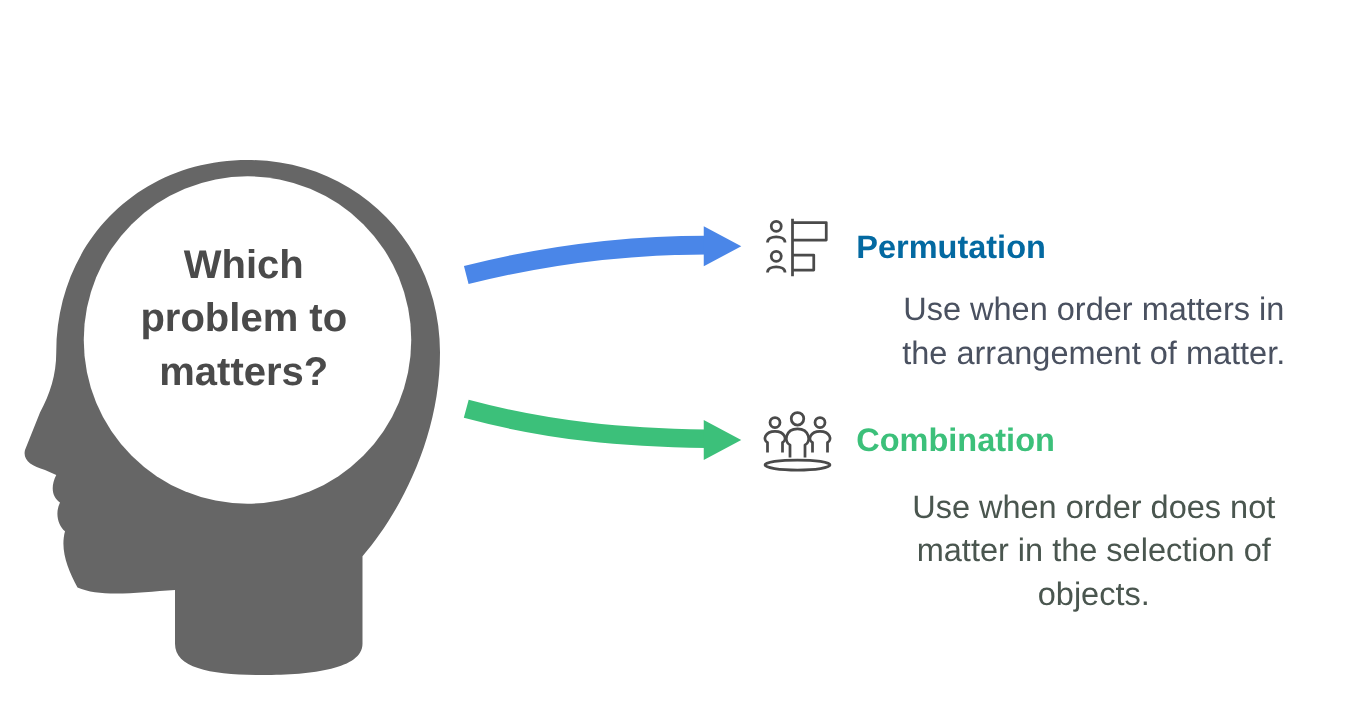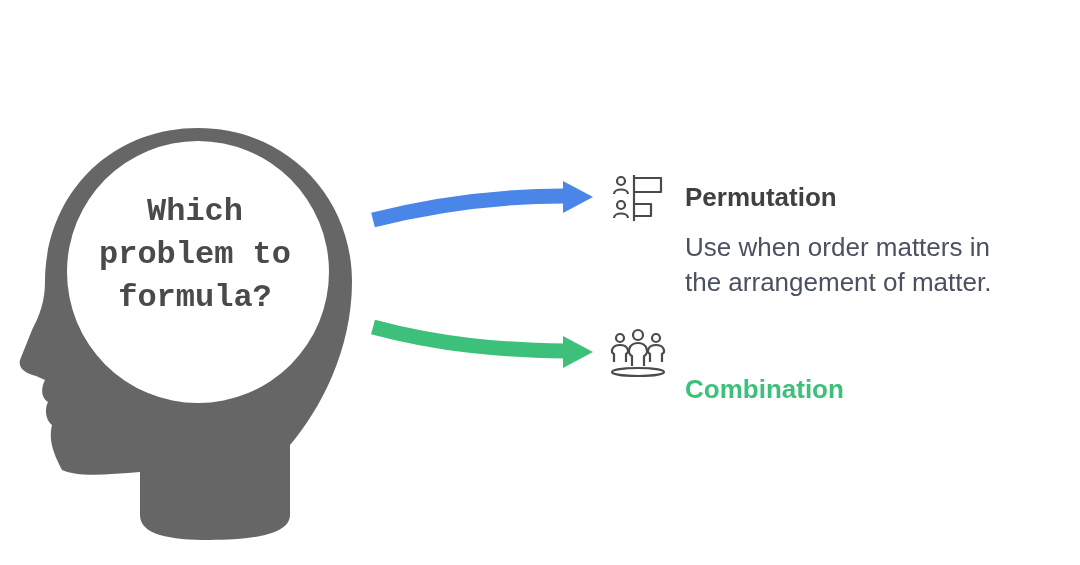--- a/index.html
+++ b/index.html
@@ -3,31 +3,31 @@
 <meta charset="utf-8">
 <style>
   html, body { margin: 0; padding: 0; background: #ffffff; }
   body { width: 1080px; height: 565px; position: relative; overflow: hidden;
          font-family: "Liberation Sans", "DejaVu Sans", sans-serif; }
   .stage { position: absolute; inset: 0; }
   svg.art { position: absolute; left: 0; top: 0; }
   .head-text {
     position: absolute; left: 80px; top: 190px; width: 230px;
     text-align: center; color: #4a4a4a; font-weight: bold;
-    font-size: 32px; line-height: 43px; font-family: Liberation Mono, monospace;
+    font-size: 32px; line-height: 43px;
   }
   .head-text span { display: block; }
   .option { position: absolute; left: 610px; }
   .opt-title { position: absolute; left: 75px; font-weight: bold; font-size: 26px; white-space: nowrap; }
   .opt-desc { position: absolute; left: 75px; width: 380px; font-size: 26px; line-height: 35px; color: #4a5160; }
-  .opt-desc span { display: block; white-space: nowrap; }
+  .opt-desc span { display: block; white-space: nowrap; text-align: center; }
   #perm { top: 170px; }
   #comb { top: 325px; }
-  #perm .opt-title { top: 12px; color: #404040; }
-  #comb .opt-title { top: 12px; color: #3cc07a; margin-top: 37px; }
+  #perm .opt-title { top: 12px; color: #0369a1; }
+  #comb .opt-title { top: 12px; color: #3cc07a; }
   #perm .opt-desc { top: 60px; }
   #comb .opt-desc { top: 63px; color: #4a564f; }
 </style>
 </head>
 <body>
 
 <div class="stage">
   <svg class="art" width="1080" height="565" viewBox="0 0 1080 565">
 
     <g>
@@ -78,29 +78,32 @@
       <path d="M 614 362 L 614 354 C 610 352, 612 345, 620 345 C 628 345, 630 352, 626 354 L 626 362"></path>
       <path d="M 632 366 L 632 356 C 627 354, 628 343, 638 343 C 648 343, 649 354, 644 356 L 644 366"></path>
       <path d="M 650 362 L 650 354 C 646 352, 648 345, 656 345 C 664 345, 666 352, 662 354 L 662 362"></path>
       <ellipse cx="638" cy="372" rx="26" ry="4"></ellipse>
     </g>
   </svg>
 
   <div class="head-text">
     <span>Which</span>
     <span>problem to</span>
-    <span>formula?</span>
+    <span>matters?</span>
   </div>
 
   <div class="option" id="perm">
     <div class="opt-title">Permutation</div>
     <div class="opt-desc">
       <span>Use when order matters in</span>
       <span>the arrangement of matter.</span>
     </div>
   </div>
 
   <div class="option" id="comb">
     <div class="opt-title">Combination</div>
     <div class="opt-desc">
+      <span>Use when order does not</span>
+      <span>matter in the selection of</span>
+      <span>objects.</span>
     </div>
   </div>
 </div>
 
 </body></html>

